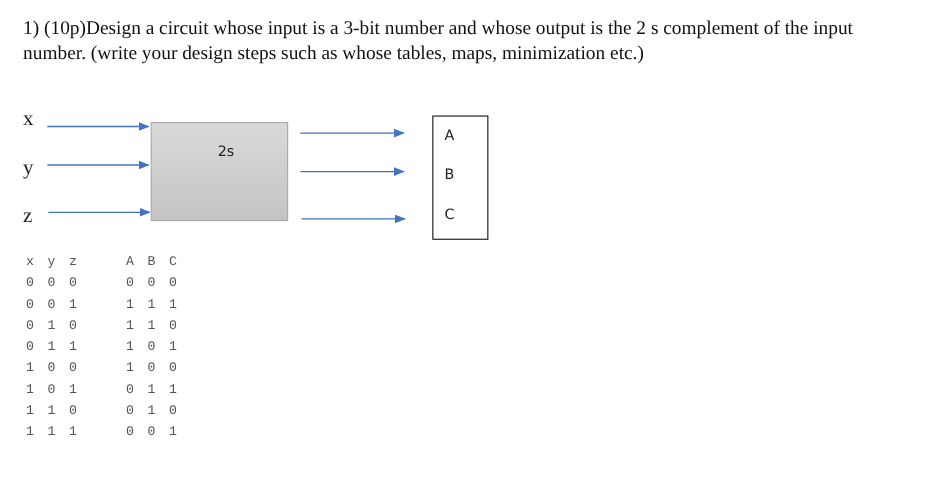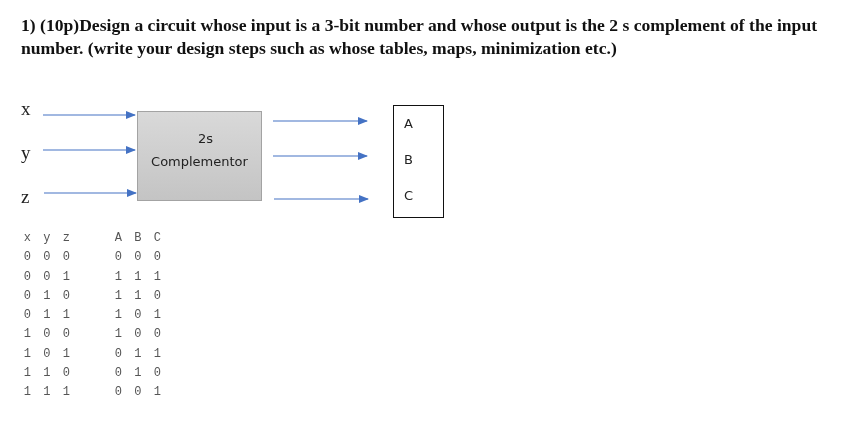--- a/index.html
+++ b/index.html
@@ -1,20 +1,20 @@
 <!DOCTYPE html>
 <html><head>
   <meta charset="utf-8">
   <style>
     html, body { margin: 0; padding: 0; background: #ffffff; }
     body { width: 856px; height: 436px; position: relative; overflow: hidden; }
     .question {
       position: absolute; left: 21px; top: 14px; width: 830px;
       font-family: "Liberation Serif", "DejaVu Serif", serif;
-      font-size: 17.6px; line-height: 23px; color: #111; font-weight: bold;
+      font-size: 17.6px; line-height: 23px; color: #111;
     }
     .question p { margin: 0; }
     .lbl {
       position: absolute; font-family: "Liberation Serif", serif;
       font-size: 19px; color: #222;
     }
     .box {
       position: absolute; left: 137px; top: 111px; width: 125px; height: 90px;
       background: linear-gradient(#d9d9d9, #c4c4c4);
       border: 1px solid #a3a3a3; box-sizing: border-box;
@@ -60,21 +60,20 @@
     <line x1="43" y1="150" x2="135" y2="150" marker-end="url(#ah)"></line>
     <line x1="44" y1="193" x2="136" y2="193" marker-end="url(#ah)"></line>
     <line x1="273" y1="121" x2="367" y2="121" marker-end="url(#ah)"></line>
     <line x1="273" y1="156" x2="367" y2="156" marker-end="url(#ah)"></line>
     <line x1="274" y1="199" x2="368" y2="199" marker-end="url(#ah)"></line>
   </g>
 </svg>
 
 <div class="box">
   <div class="l1">2s</div>
-  <div class="l2">Complementor</div>
 </div>
 
 <div class="outbox">
   <span style="top:10px;">A</span>
   <span style="top:46px;">B</span>
   <span style="top:82px;">C</span>
 </div>
 
 <div class="tt" style="left:19px;top:229px;">
   <div class="row"><span class="cell">x</span><span class="cell" style="margin-left:3px">y</span><span class="cell" style="margin-left:3px">z</span></div>

